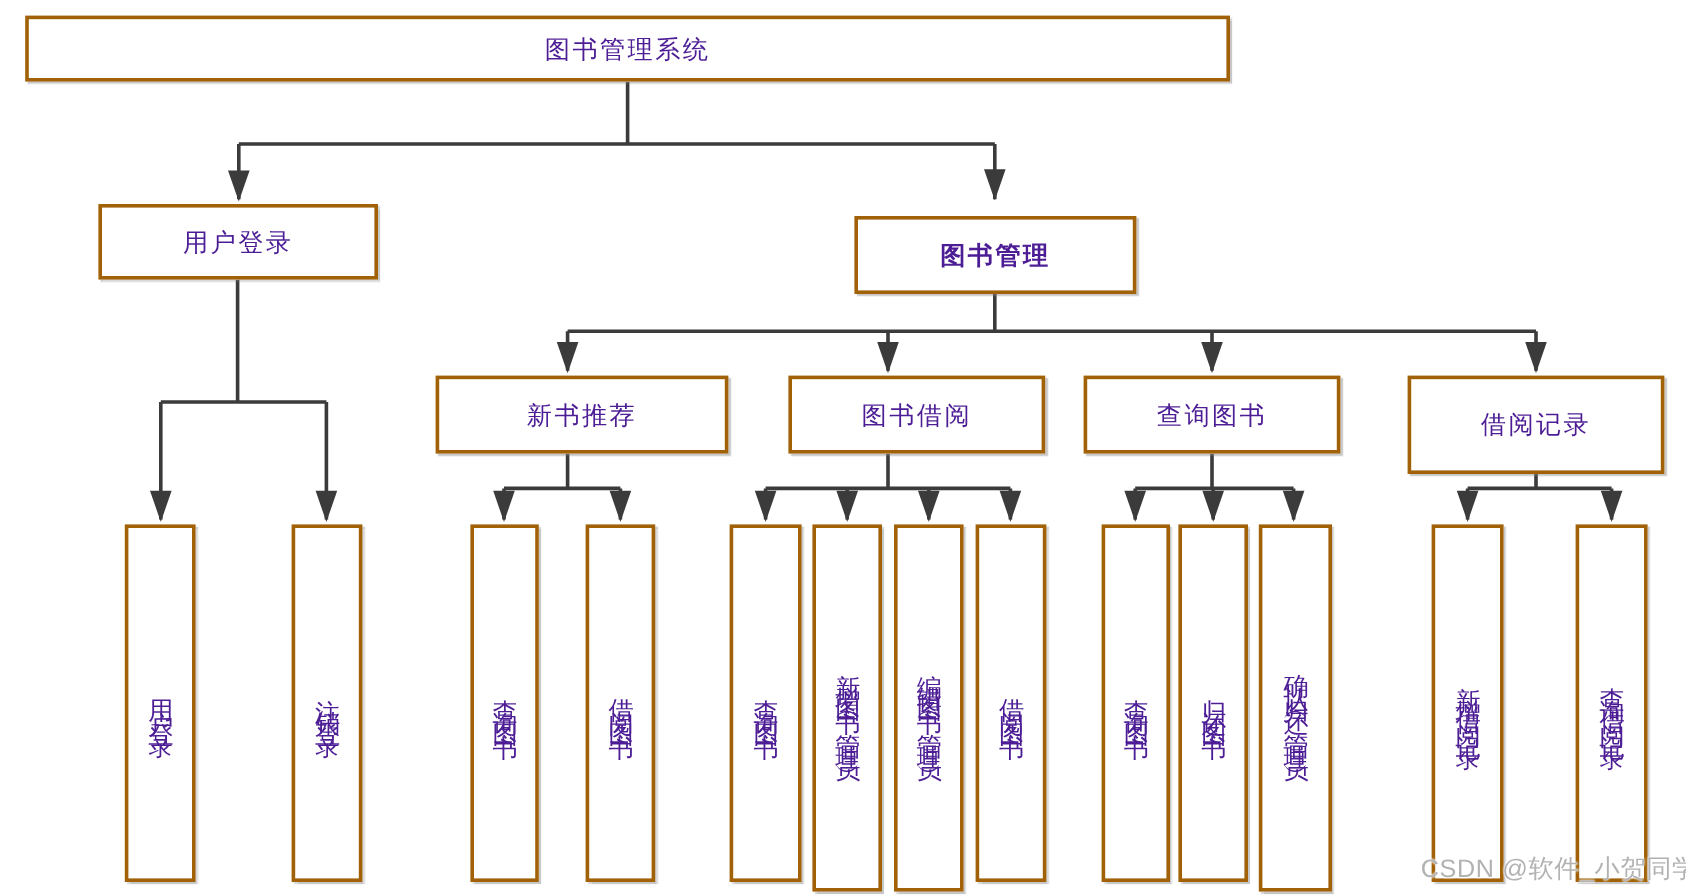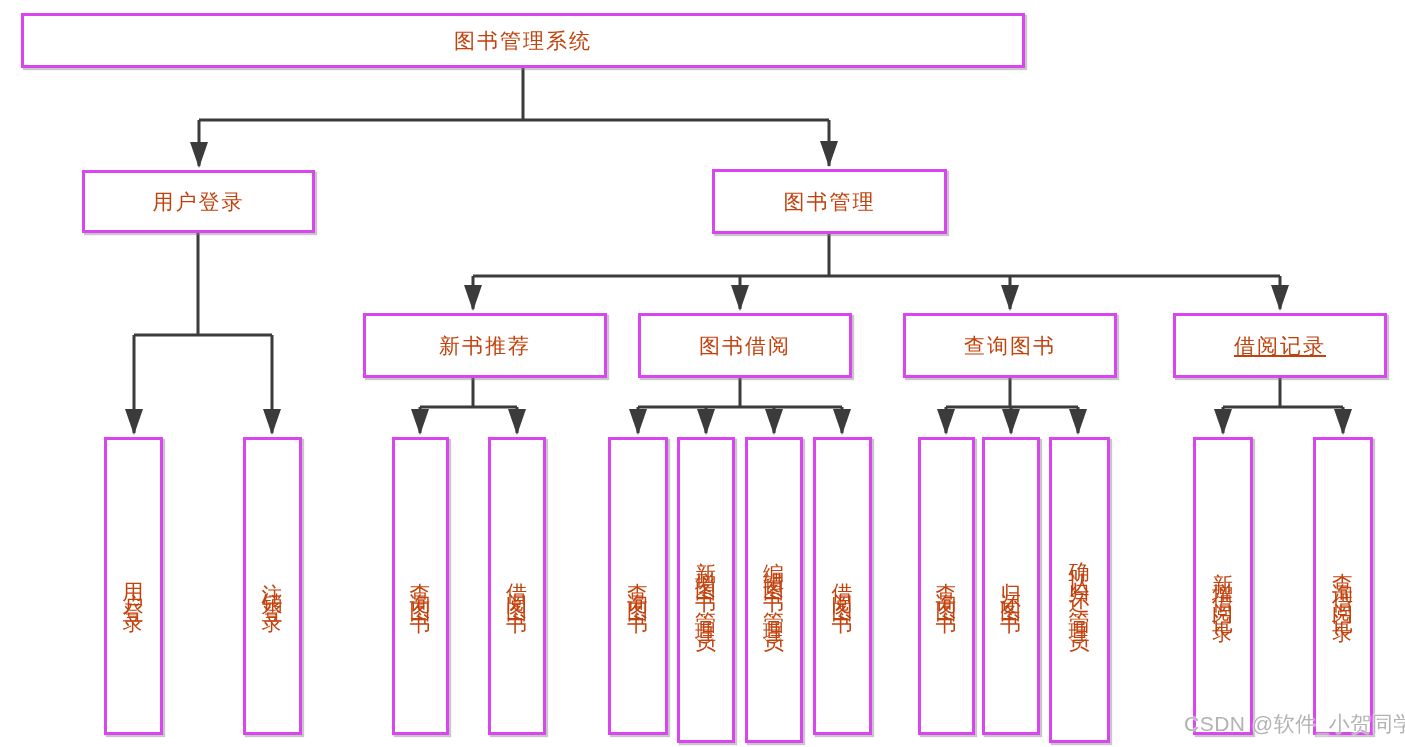--- a/index.html
+++ b/index.html
@@ -19,23 +19,23 @@
     position: absolute;
     left: 0;
     top: 0;
     width: 1405px;
     height: 747px;
     z-index: 1;
   }
   .node {
     position: absolute;
     box-sizing: border-box;
-    border: 3px solid #d946ef;
+    border: 3px solid #a16207;
     background: #ffffff;
-    color: #c2410c;
+    color: #4c1d95;
     display: flex;
     align-items: center;
     justify-content: center;
     z-index: 2;
     box-shadow: 2px 2px 1px rgba(130,130,130,0.45);
   }
   .h-node {
     font-size: 21px;
     letter-spacing: 2px;
     white-space: nowrap;
@@ -101,26 +101,26 @@
       <path d="M1011 435 L1002 409 L1020 409 Z"></path>
       <path d="M1078 435 L1069 409 L1087 409 Z"></path>
       <path d="M1223 435 L1214 409 L1232 409 Z"></path>
       <path d="M1343 435 L1334 409 L1352 409 Z"></path>
     </g>
   </svg>
 
   <div class="node h-node" style="left:21px; top:13px; width:1004px; height:55px;">图书管理系统</div>
 
   <div class="node h-node" style="left:82px; top:170px; width:233px; height:63px;">用户登录</div>
-  <div class="node h-node" style="left:712px; top:169px; width:235px; height:65px;">图书管理</div>
+  <div class="node h-node" style="left:712px; top:180px; width:235px; height:65px;font-weight:bold;">图书管理</div>
 
   <div class="node h-node" style="left:363px; top:313px; width:244px; height:65px;">新书推荐</div>
-  <div class="node h-node" style="left:638px; top:313px; width:214px; height:65px;">图书借阅</div>
+  <div class="node h-node" style="left:657px; top:313px; width:214px; height:65px;">图书借阅</div>
   <div class="node h-node" style="left:903px; top:313px; width:214px; height:65px;">查询图书</div>
-  <div class="node h-node" style="left:1173px; top:313px; width:214px; height:65px;text-decoration:underline;">借阅记录</div>
+  <div class="node h-node" style="left:1173px; top:313px; width:214px; height:82px;">借阅记录</div>
 
   <div class="node v-node" style="left:104px; top:437px; width:59px; height:298px;">用户登录</div>
   <div class="node v-node" style="left:243px; top:437px; width:59px; height:298px;">注销登录</div>
 
   <div class="node v-node" style="left:392px; top:437px; width:57px; height:298px;">查询图书</div>
   <div class="node v-node" style="left:488px; top:437px; width:58px; height:298px;">借阅图书</div>
 
   <div class="node v-node" style="left:608px; top:437px; width:60px; height:298px;">查询图书</div>
   <div class="node v-node" style="left:677px; top:437px; width:58px; height:306px;">新增图书（管理员）</div>
   <div class="node v-node" style="left:745px; top:437px; width:58px; height:306px;">编辑图书（管理员）</div>

